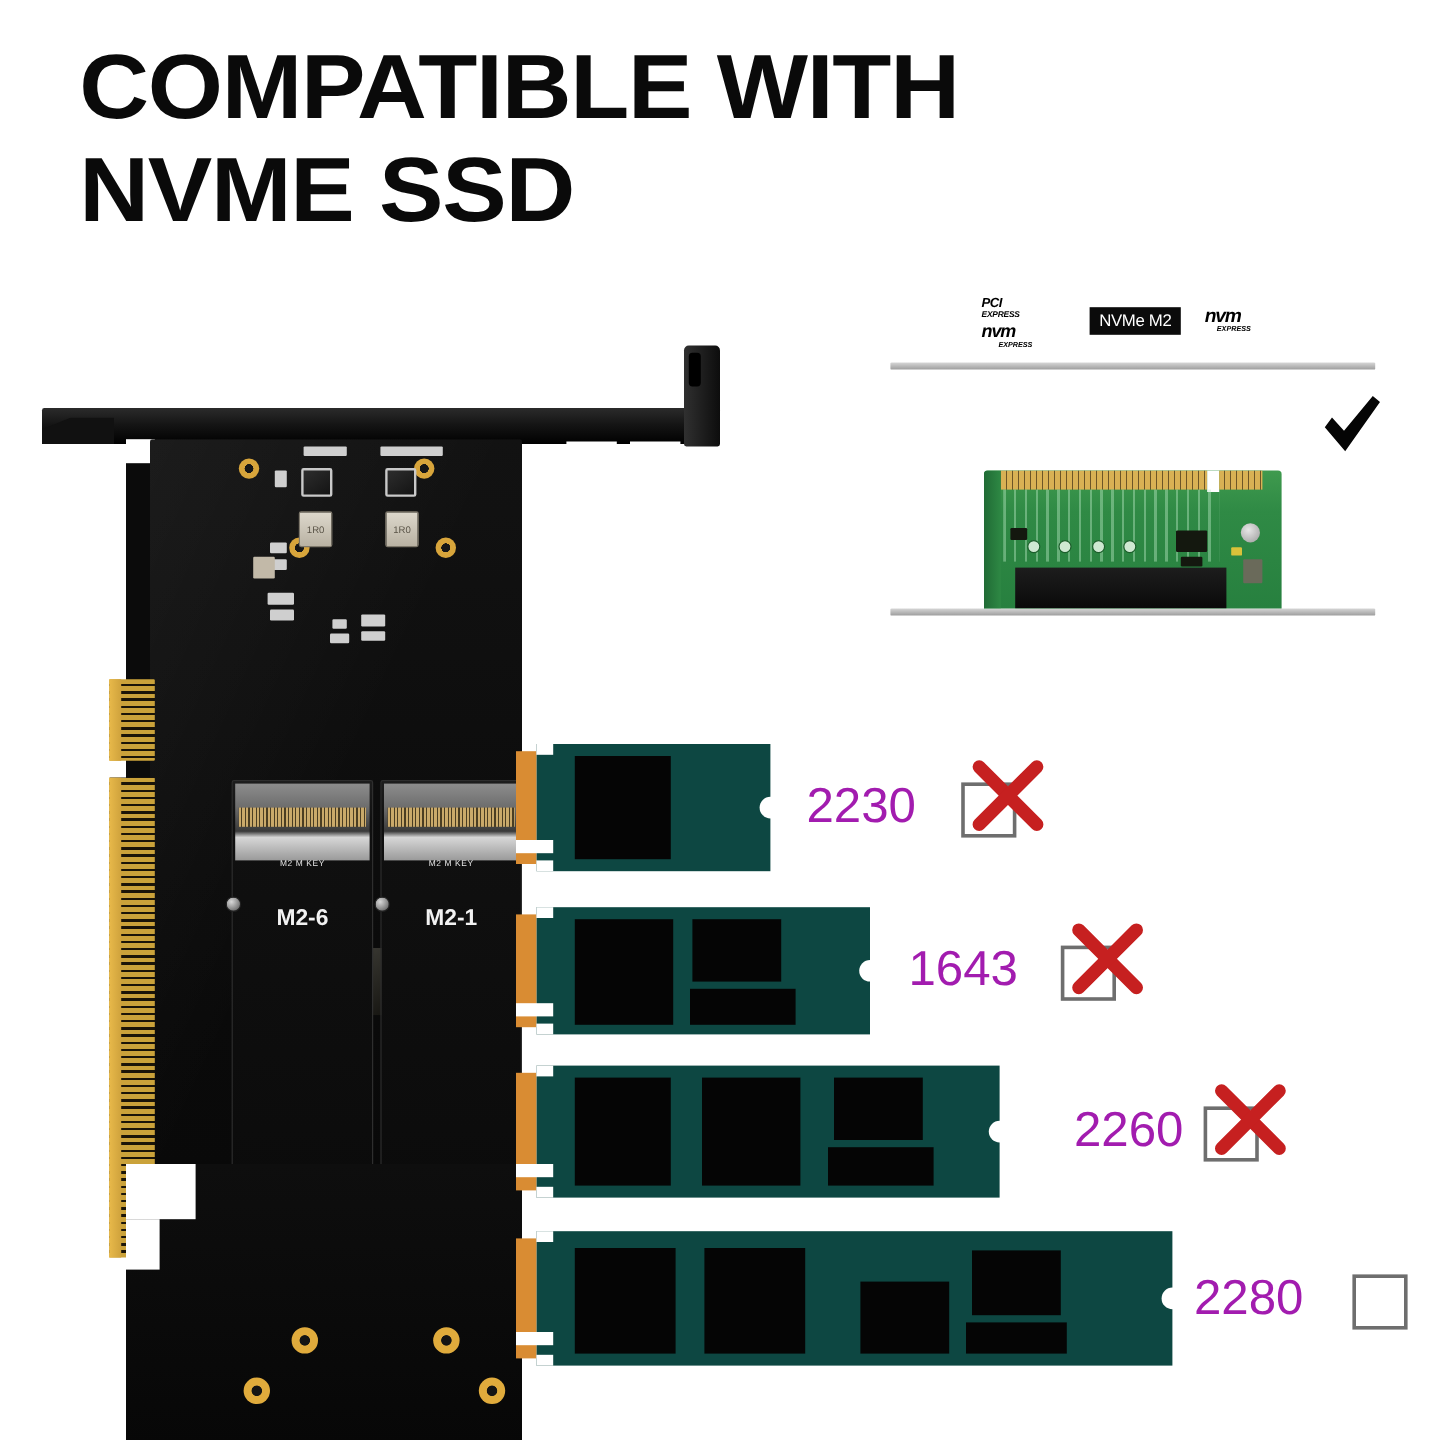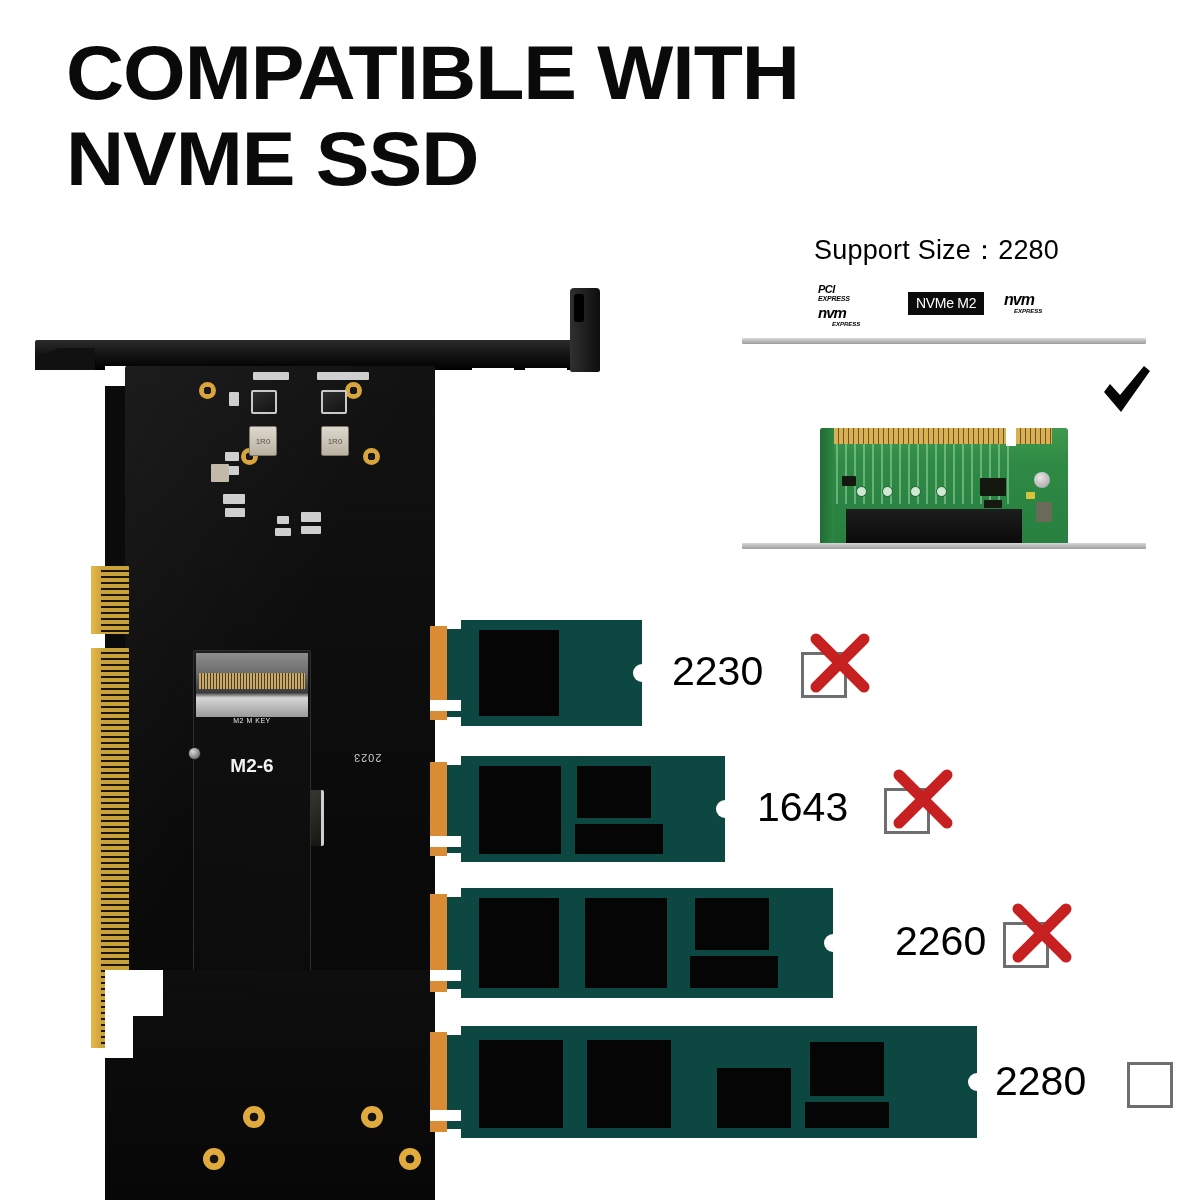--- a/index.html
+++ b/index.html
@@ -411,21 +411,21 @@
   }
   .ssd .chip {
     position: absolute;
     background: #050505;
   }
   .size-label {
     position: absolute;
     font-size: 41px;
     font-weight: 400;
     font-family: "Liberation Sans", sans-serif;
-    color: #000000;
+    color: #a21caf;
     letter-spacing: 0px;
   }
   .chk-box {
     position: absolute;
     width: 46px; height: 46px;
     border: 3px solid #6e6e6e;
     background: #fff;
   }
   .chk-x {
     position: absolute;
@@ -492,34 +492,42 @@
   <div class="m2-slot s-left">
     <div class="m2-conn">
       <div class="pins"></div>
     </div>
     <div class="m2-keylabel">M2 M KEY</div>
     <div class="m2-name">M2-6</div>
     <div class="m2-screw" style="left:-6px; top:96px;"></div>
     <div class="m2-screw" style="left:52px; bottom:-6px;"></div>
   </div>
 
+  <div class="m2-slot s-right">
+    <div class="m2-conn">
+      <div class="pins"></div>
+    </div>
+    <div class="m2-keylabel">M2 M KEY</div>
+    <div class="m2-name">M2-1</div>
+    <div class="m2-screw" style="left:-6px; top:96px;"></div>
+    <div class="m2-screw" style="left:52px; bottom:-6px;"></div>
+  </div>
 
   <div class="pcb-lower"></div>
   <div class="pcb-lower-cut"></div>
   <div class="pcb-lower-cut2"></div>
 
   <div class="standoff" style="left:226px; top:836px;"></div>
   <div class="standoff" style="left:344px; top:836px;"></div>
   <div class="standoff" style="left:186px; top:878px;"></div>
   <div class="standoff" style="left:382px; top:878px;"></div>
 </div>
 
 <div id="info-panel">
 
-  <div class="support-size">Support Size：2280</div>
 
   <div class="logo-row">
     <div class="logo-pci">
       <div class="l1">PCI</div>
       <div class="l2">EXPRESS</div>
       <div class="l3">nvm</div>
       <div class="l4">EXPRESS</div>
     </div>
 
     <div class="logo-nvme-box">NVMe M2</div>

